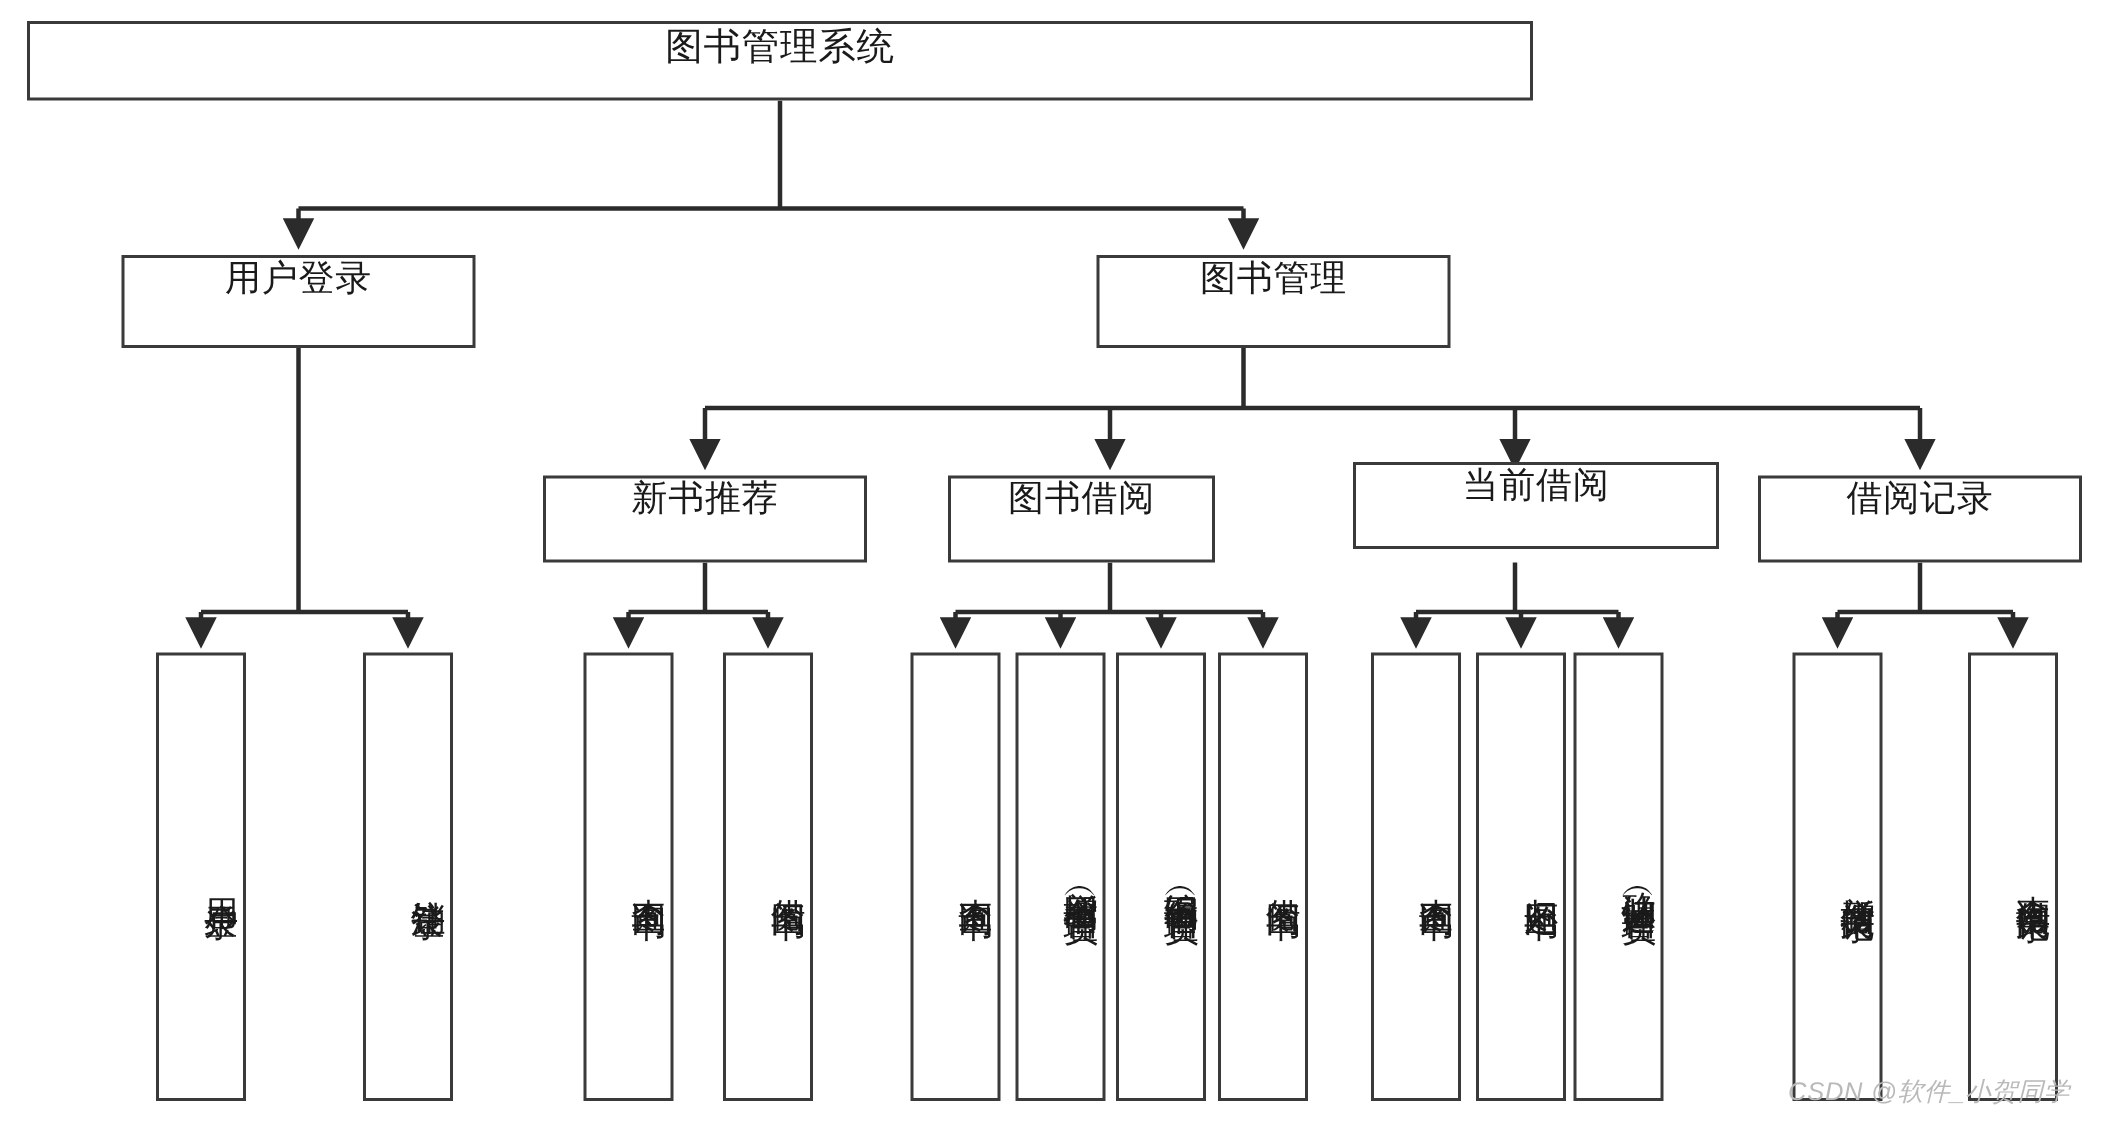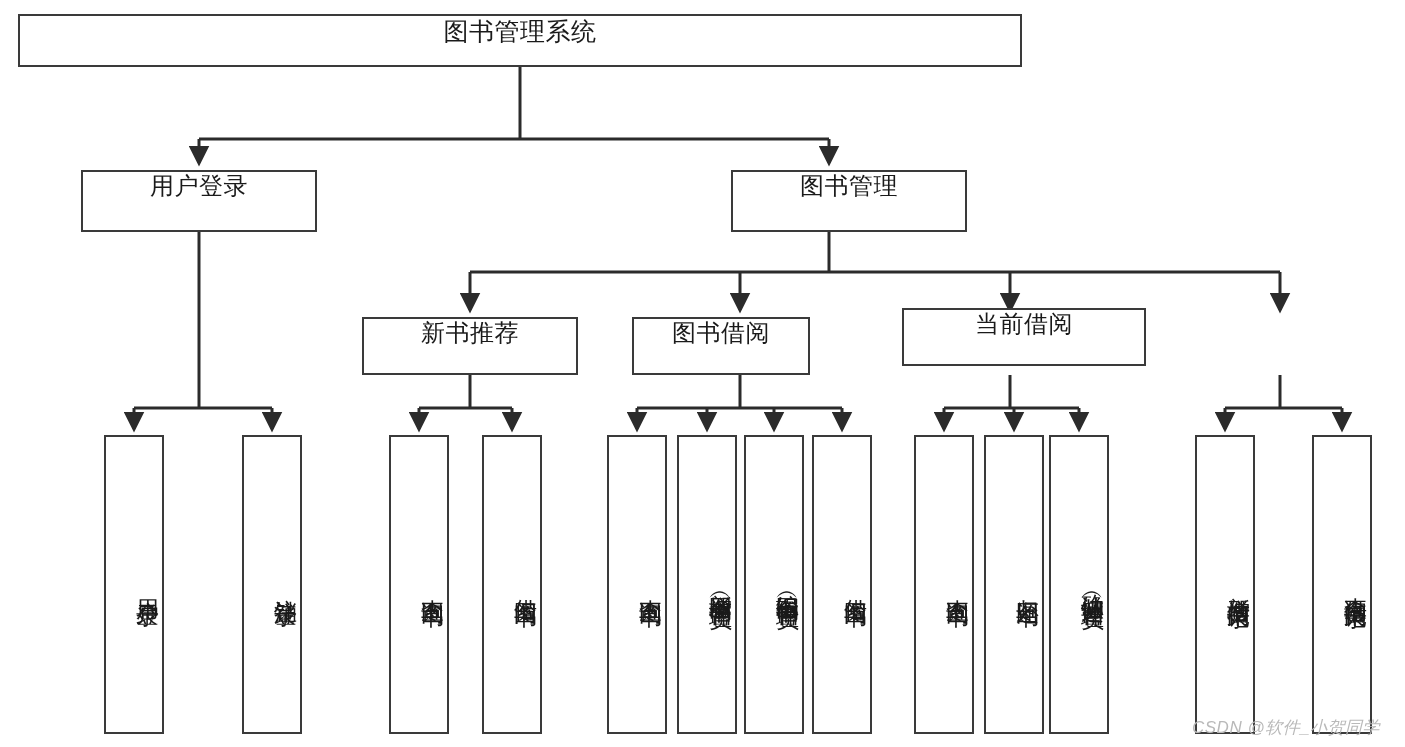--- a/index.html
+++ b/index.html
@@ -137,20 +137,23 @@
 
   <div class="node horiz" style="left:362px; top:317px; width:216px; height:58px;">
     <span>新书推荐</span>
   </div>
   <div class="node horiz" style="left:632px; top:317px; width:178px; height:58px;">
     <span>图书借阅</span>
   </div>
   <div class="node horiz" style="left:902px; top:308px; width:244px; height:58px;">
     <span>当前借阅</span>
   </div>
+  <div class="node horiz" style="left:1172px; top:317px; width:216px; height:58px;">
+    <span>借阅记录</span>
+  </div>
 
   <div class="node leaf" style="left:104px; top:435px; width:60px; height:299px;">
     <span>用户登录</span>
   </div>
   <div class="node leaf" style="left:242px; top:435px; width:60px; height:299px;">
     <span>注销登录</span>
   </div>
 
   <div class="node leaf" style="left:389px; top:435px; width:60px; height:299px;">
     <span>查询图书</span>

